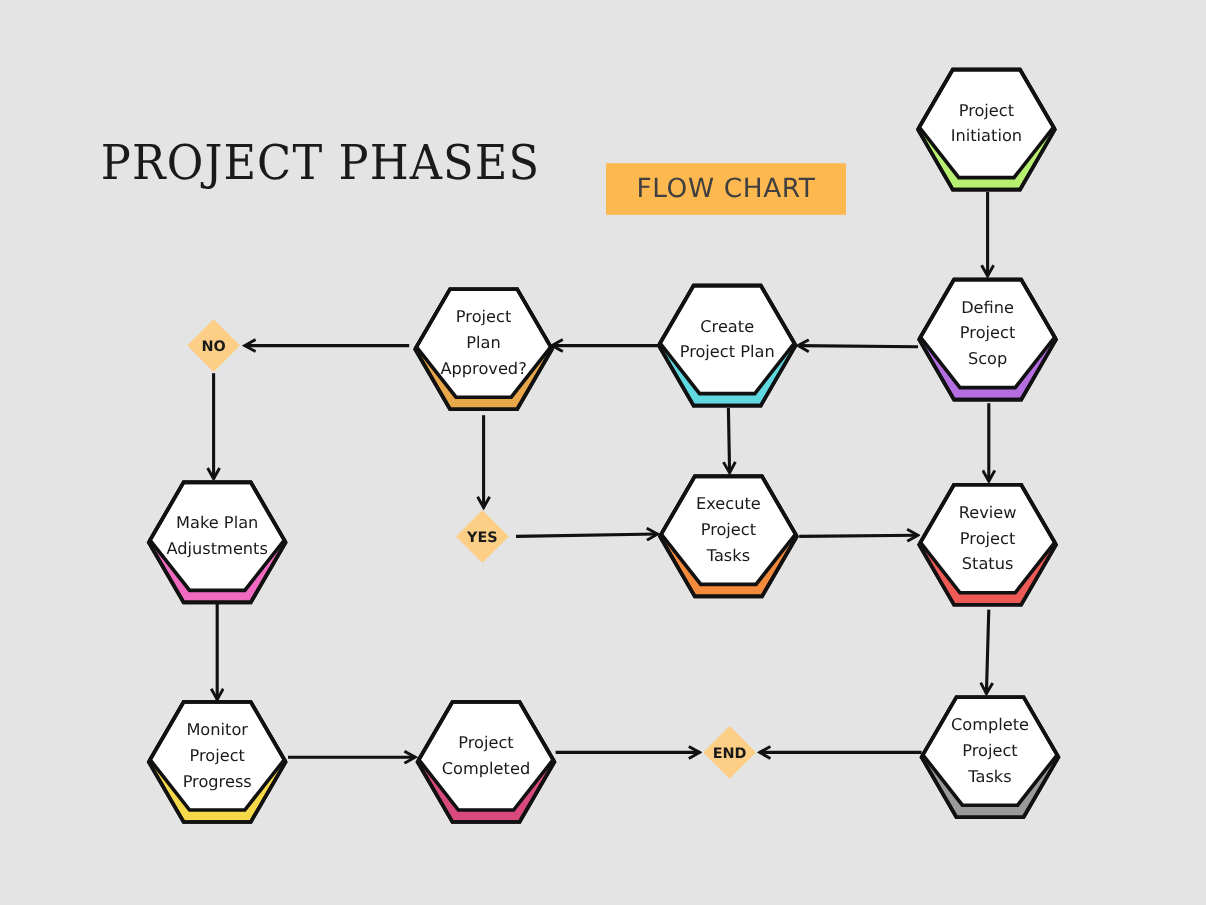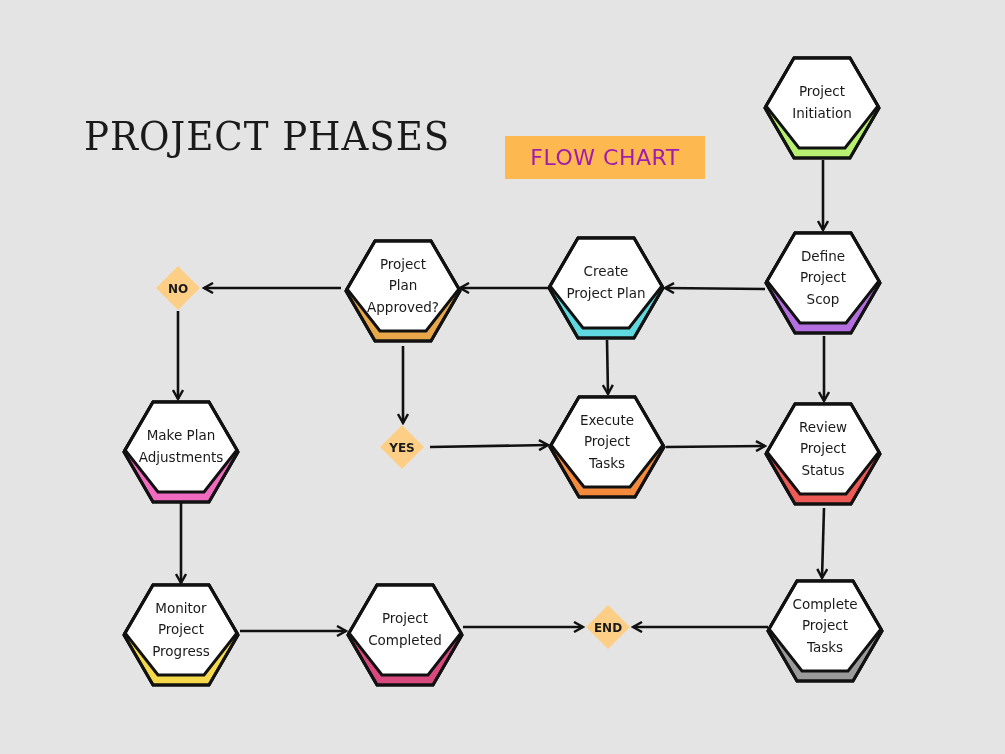--- a/index.html
+++ b/index.html
@@ -1,18 +1,18 @@
 <!DOCTYPE html>
 <html><head>
 <meta charset="utf-8">
 <style>
   html, body { margin: 0; padding: 0; }
   body { width: 1005px; height: 754px; background: #e4e4e4; position: relative; overflow: hidden; font-family: "DejaVu Sans", sans-serif; }
   .title { position: absolute; left: 84px; top: 113px; font-family: "DejaVu Serif", serif; font-size: 40px; font-weight: 300; letter-spacing: 1px; color: #1a1a1a; transform: scaleX(0.93); transform-origin: left; white-space: nowrap; }
-  .badge { position: absolute; left: 505px; top: 136px; width: 200px; height: 43px; background: #fdb94f; color: #a21caf; font-size: 22px; display: flex; align-items: center; justify-content: center; letter-spacing: 0.5px; }
+  .badge { position: absolute; left: 505px; top: 136px; width: 200px; height: 43px; background: #fdb94f; color: #404040; font-size: 22px; display: flex; align-items: center; justify-content: center; letter-spacing: 0.5px; }
   svg { position: absolute; left: 0; top: 0; }
   .node-text { font-family: "DejaVu Sans", sans-serif; font-size: 13.5px; fill: #1a1a1a; text-anchor: middle; }
   .dia-text { font-family: "DejaVu Sans", sans-serif; font-size: 12px; font-weight: bold; fill: #1a1a1a; text-anchor: middle; }
 </style>
 </head>
 <body>
 
 <div class="title">PROJECT PHASES</div>
 <div class="badge">FLOW CHART</div>
 

